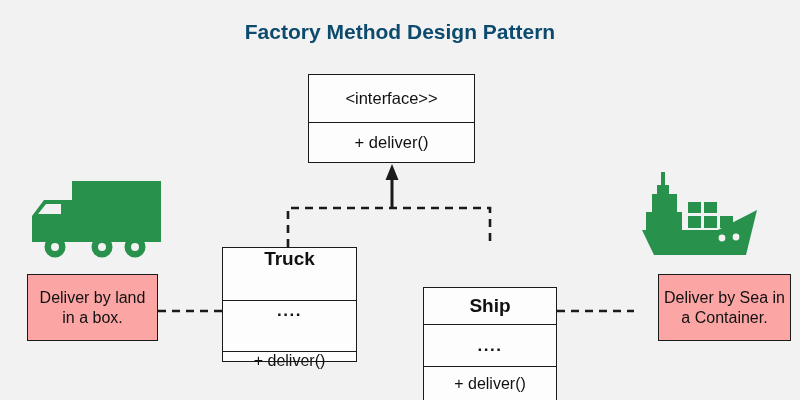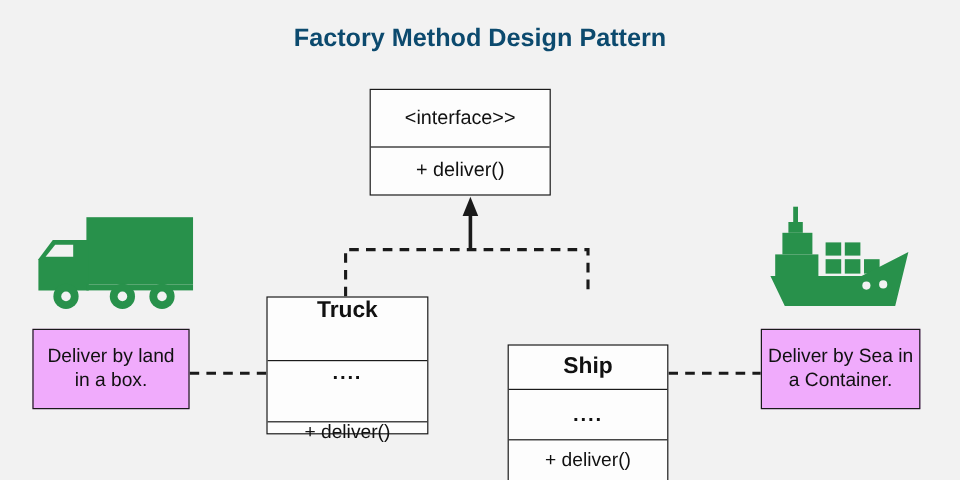--- a/index.html
+++ b/index.html
@@ -35,46 +35,46 @@
   }
   .umlbox .cell {
     box-sizing: border-box;
     display: flex;
     flex-direction: column;
     align-items: center;
     justify-content: center;
     text-align: center;
   }
   .umlbox .cell + .cell { border-top: 1.6px solid #1a1a1a; }
-  .iface { left: 308px; top: 74px; width: 151px; height: 89px; }
+  .iface { left: 308px; top: 74px; width: 167px; height: 89px; }
   .iface .hdr { height: 47px; font-size: 16.5px; line-height: 1.22; }
   .iface .mth { flex: 1; font-size: 16.5px; }
   .cls { top: 247px; width: 135px; height: 115px; }
   .cls-truck { left: 222px; gap: 30px; }
   .cls-ship  { left: 423px; width: 134px; margin-top: 40px; }
   .cls .name { height: 36px; font-size: 19px; font-weight: 700; }
   .cls .field { height: 42px; font-size: 17px; font-weight: 700; letter-spacing: 1.5px; }
   .cls .mth { flex: 1; font-size: 16px; }
   .note {
     position: absolute;
     box-sizing: border-box;
     top: 274px;
     height: 67px;
-    background: #f0abfc;
+    background: #fca5a5;
     border: 1.6px solid #1a1a1a;
     display: flex;
     align-items: center;
     justify-content: center;
     text-align: center;
     font-size: 16px;
     line-height: 1.25;
     padding: 2px 4px;
   }
   .note-left { left: 27px; width: 131px; }
-  .note-right { left: 634px; width: 133px; }
+  .note-right { left: 658px; width: 133px; }
   .icon { position: absolute; color: #28914b; }
   .icon-truck { left: 28px; top: 180px; }
   .icon-ship { left: 640px; top: 172px; }
 </style>
 </head>
 <body>
 
 <div class="canvas">
 
   <div class="title">Factory Method Design Pattern</div>

